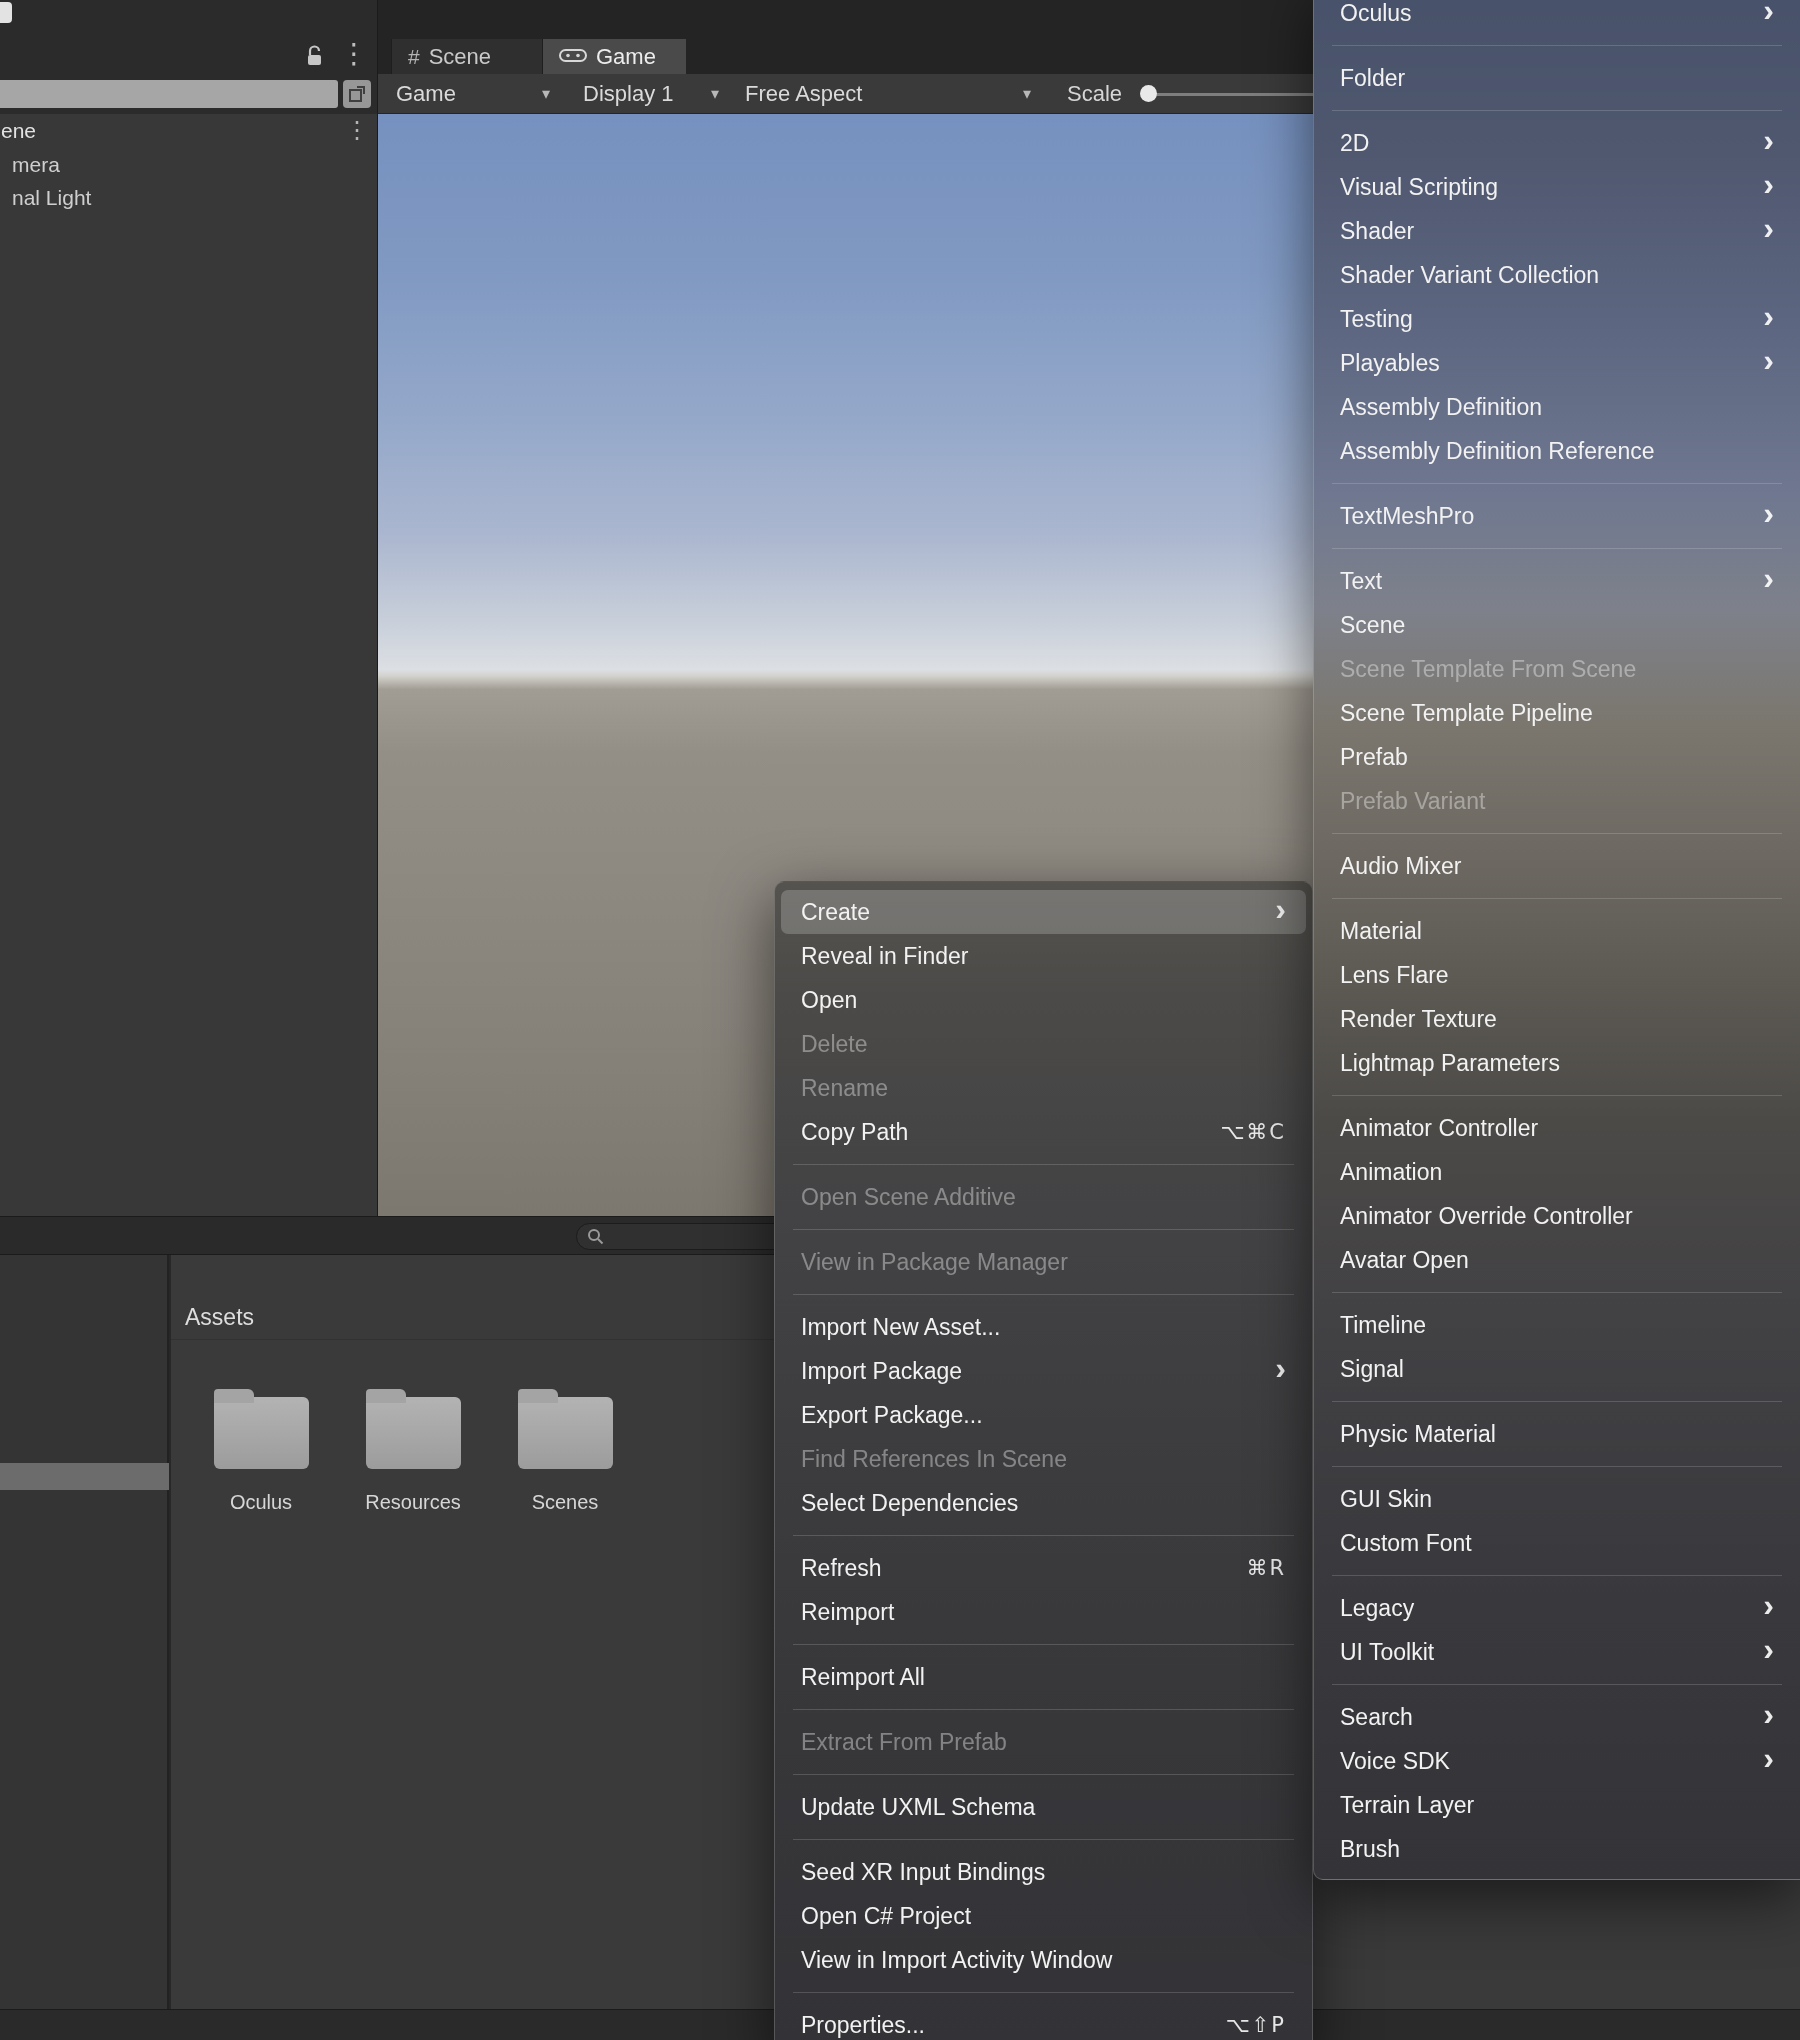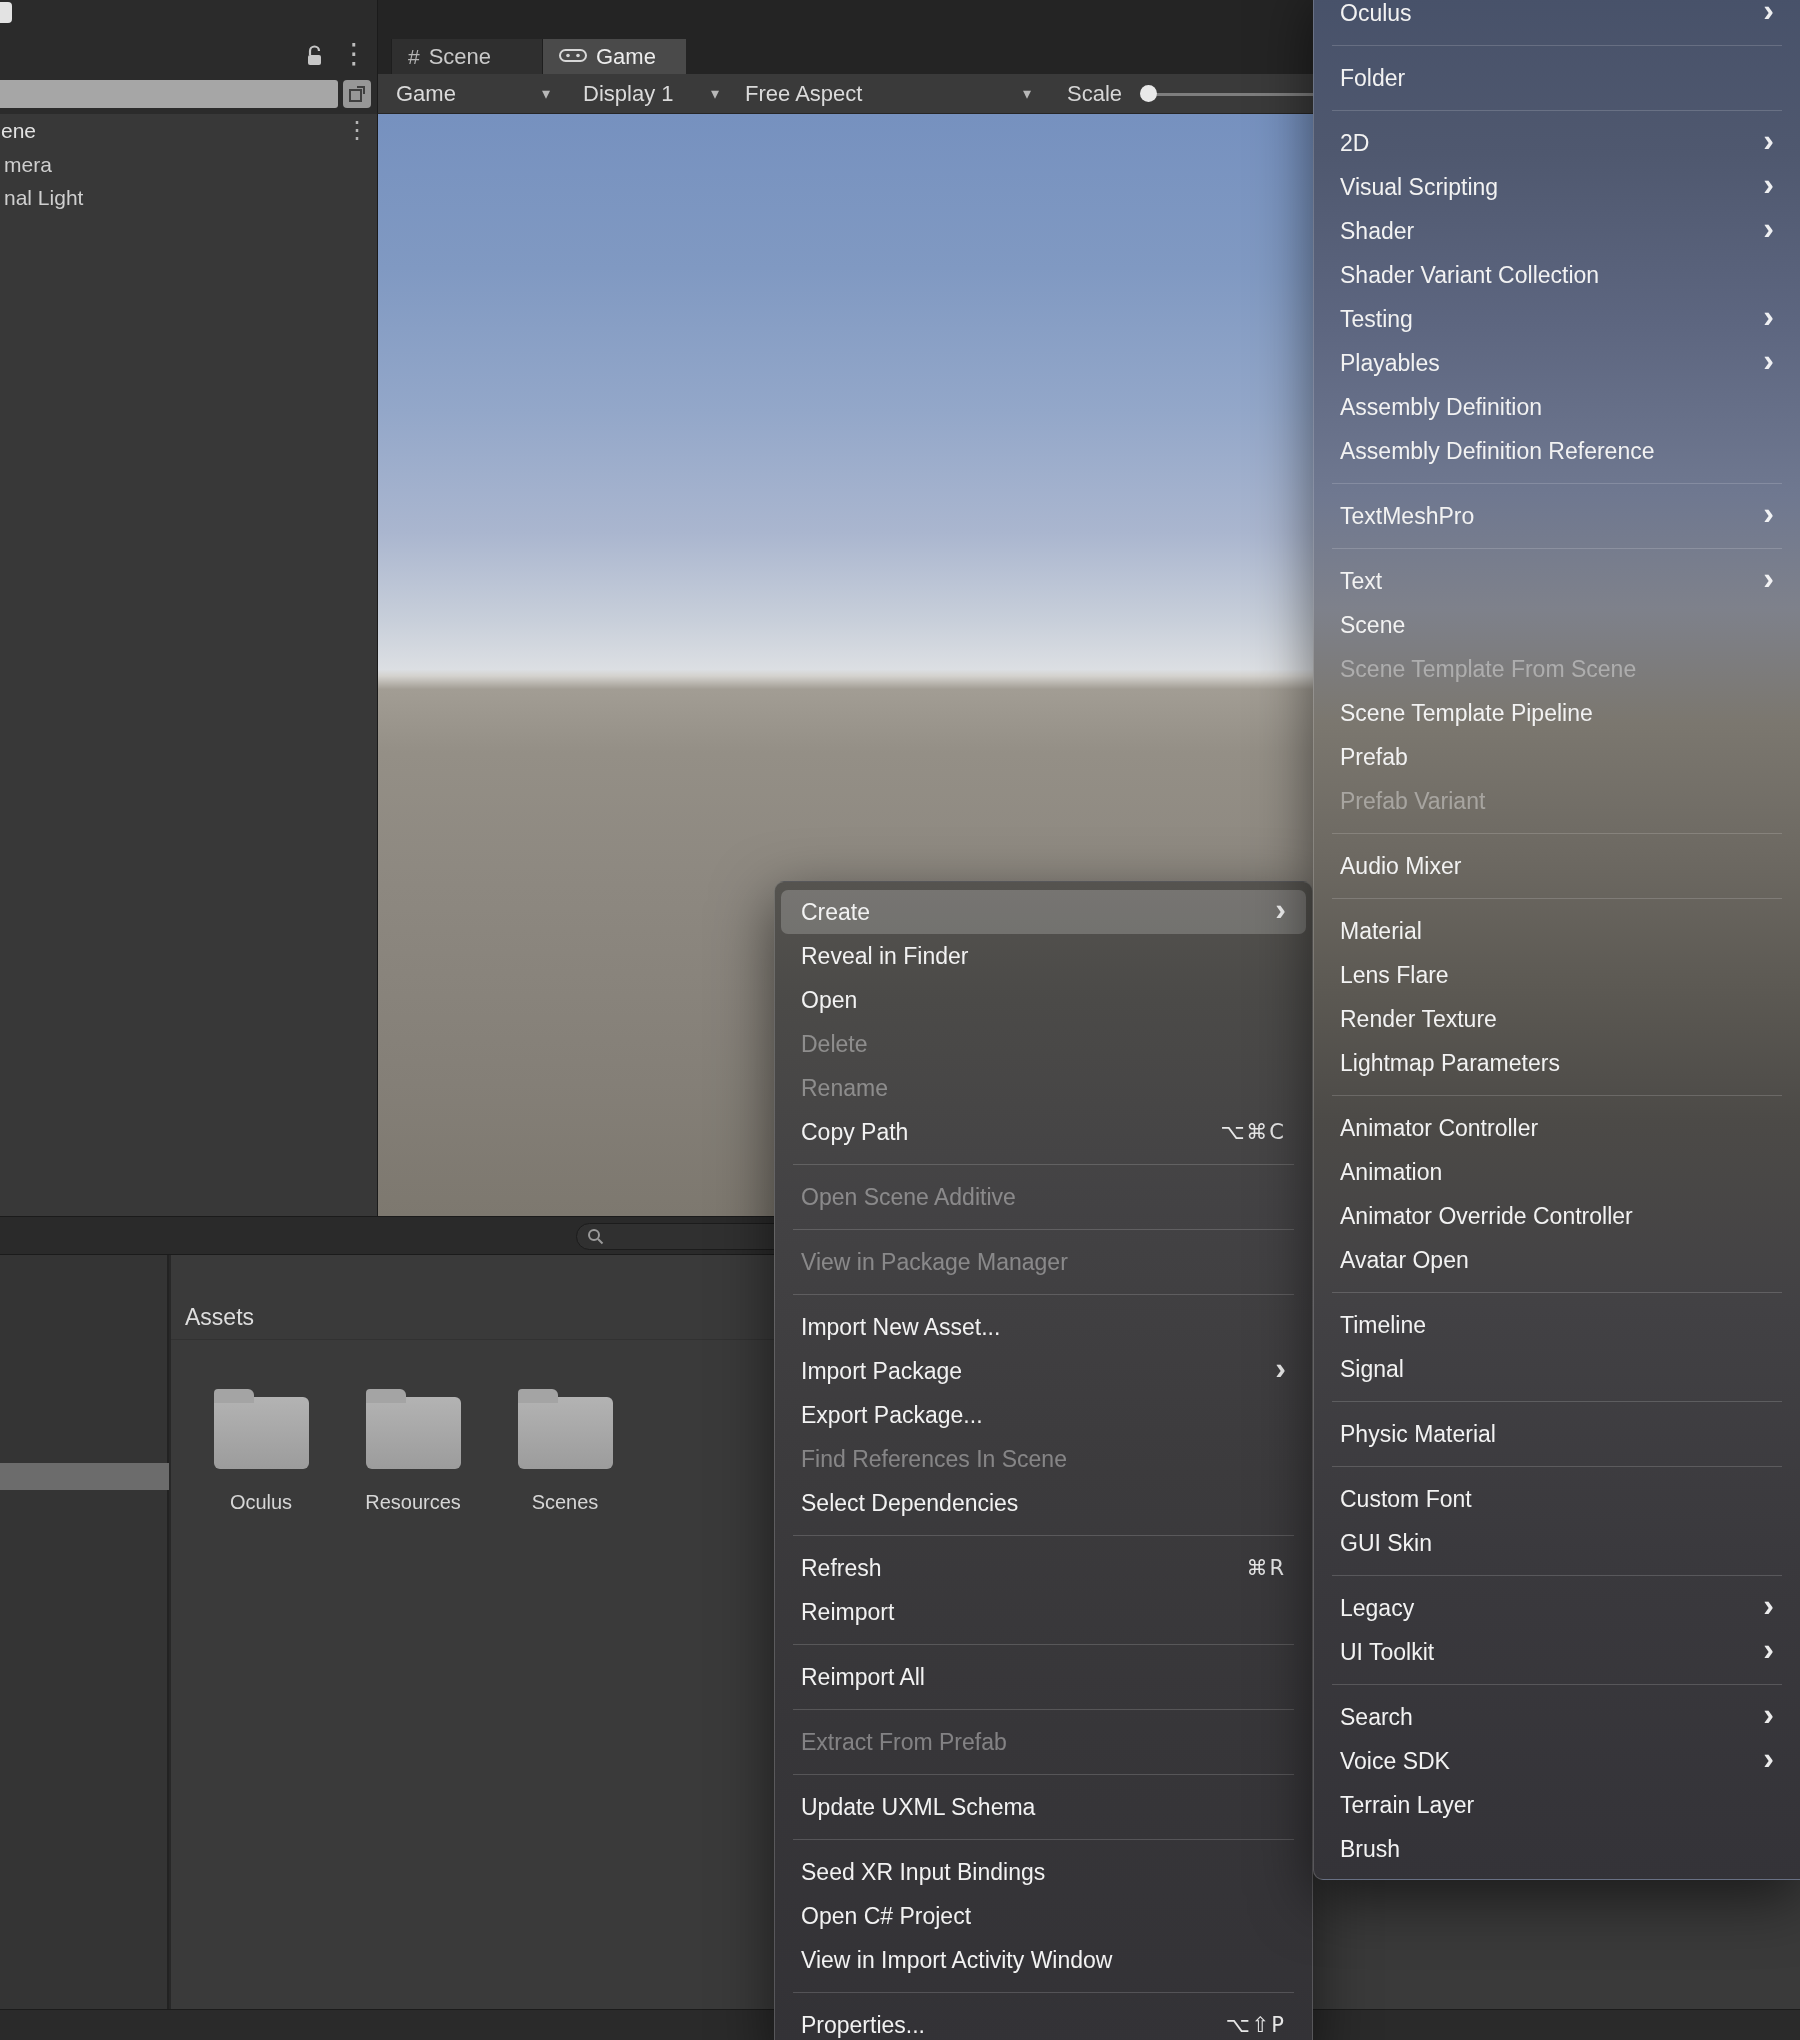--- a/index.html
+++ b/index.html
@@ -13,21 +13,21 @@
   .lock-wrap { position:absolute; left:304px; top:44px; }
   .kebab { position:absolute; left:340px; top:40px; font-size:28px; color:#bdbdbd; line-height:1; }
   .light-bar { position:absolute; left:0; top:80px; width:338px; height:28px; background:#a6a6a6; border-radius:0 3px 3px 0; }
   .light-box { position:absolute; left:343px; top:80px; width:28px; height:28px; background:#979797; border-radius:4px; display:flex; align-items:center; justify-content:center; }
 
   
   .hierarchy { position:absolute; left:0; top:114px; width:379px; height:1102px; background:#383838; border-right:2px solid #1e1e1e; }
   .hier-header { position:relative; height:34px; display:flex; align-items:center; color:#e2e2e2; font-size:21px; }
   .hier-header .hh-label { padding-left:1px; }
   .hier-kebab { position:absolute; left:345px; top:3px; font-size:24px; color:#b5b5b5; line-height:1.1; }
-  .hier-item { height:33px; display:flex; align-items:center; color:#cfcfcf; font-size:21px; padding-left:4px; }
+  .hier-item { height:33px; display:flex; align-items:center; color:#cfcfcf; font-size:21px; padding-left:12px; }
 
   
   .tabs-strip { position:absolute; left:377px; top:0; width:1423px; height:74px; background:#242424; border-left:1px solid #1b1b1b; }
   .tab { position:absolute; bottom:0; height:35px; display:flex; align-items:center; gap:9px; padding:0 16px; font-size:22px; }
   .tab-scene { left:13px; width:152px; background:#2f2f2f; color:#c9c9c9; border-left:1px solid #1e1e1e; border-right:1px solid #1e1e1e; }
   .tab-game { left:165px; width:143px; background:#4a4a4a; color:#ededed; }
   .hash-icon { font-size:21px; color:#b4b4b4; }
 
   .game-toolbar { position:absolute; left:377px; top:74px; width:1423px; height:40px; background:#3a3a3a; border-left:1px solid #1b1b1b; border-bottom:1px solid #262626; color:#dadada; font-size:22px; }
   .gt-dd { position:absolute; top:0; height:39px; display:flex; align-items:center; }
@@ -374,25 +374,25 @@
       </div>
       <div class="menu-item">
         <span class="mi-label">Signal</span>
       </div>
       <div class="menu-sep"></div>
       <div class="menu-item">
         <span class="mi-label">Physic Material</span>
       </div>
       <div class="menu-sep"></div>
       <div class="menu-item">
+        <span class="mi-label">GUI Skin</span>
+      </div>
+      <div class="menu-item">
         <span class="mi-label">Custom Font</span>
       </div>
-      <div class="menu-item">
-        <span class="mi-label">GUI Skin</span>
-      </div>
       <div class="menu-sep"></div>
       <div class="menu-item">
         <span class="mi-label">Legacy</span>
         <span class="mi-chevron">›</span>
       </div>
       <div class="menu-item">
         <span class="mi-label">UI Toolkit</span>
         <span class="mi-chevron">›</span>
       </div>
       <div class="menu-sep"></div>

